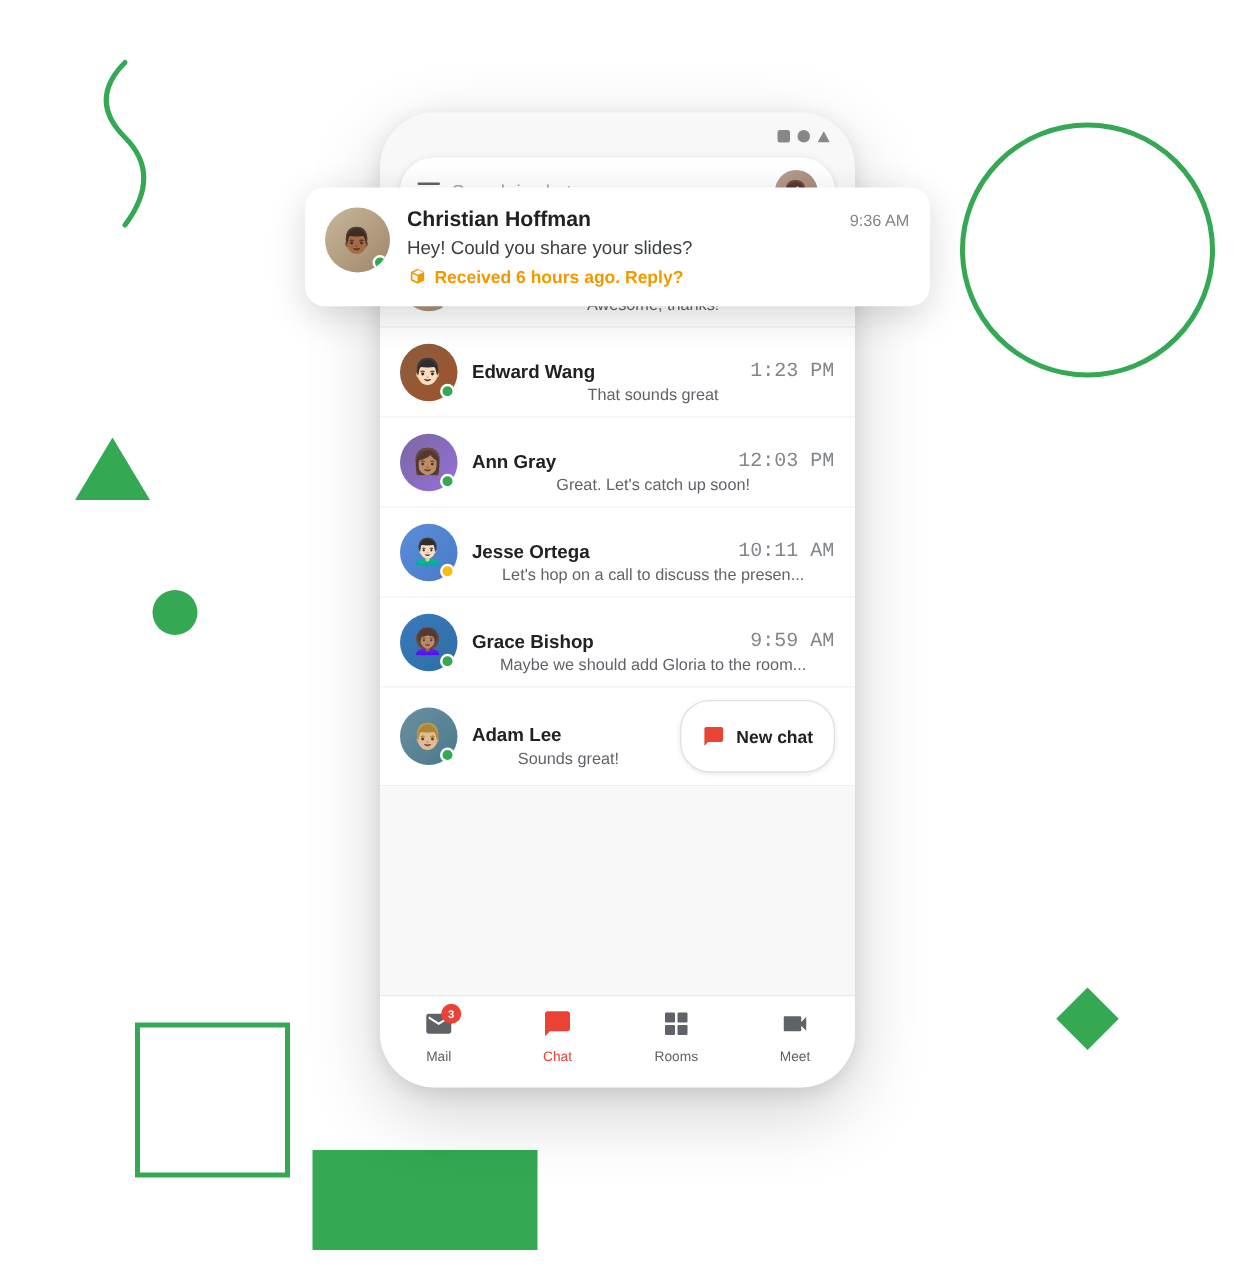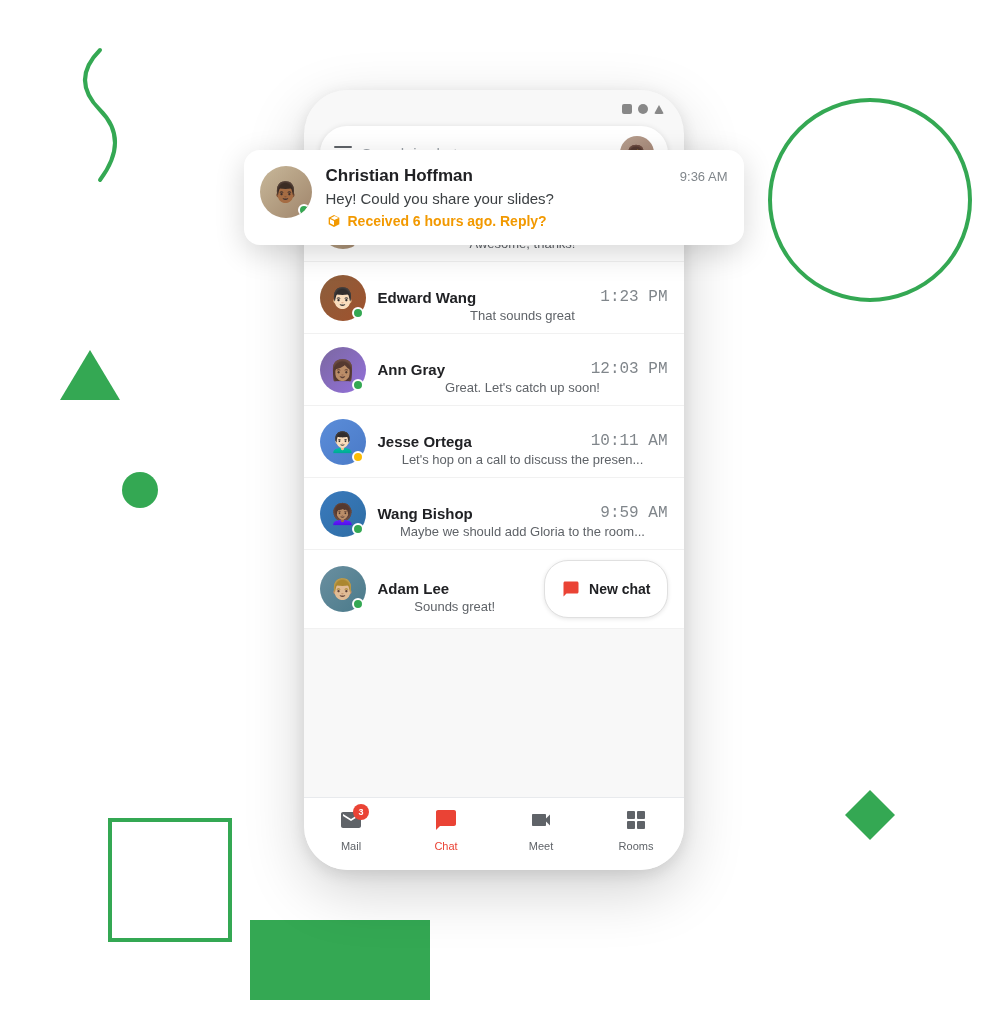--- a/index.html
+++ b/index.html
@@ -456,21 +456,21 @@
   </div>
         <div class="chat-item">
     <div class="avatar-wrap">
       <div class="avatar av-grace">
         <span style="font-size:20px;">👩🏽‍🦱</span>
       </div>
       <div class="online-dot"></div>
     </div>
     <div class="chat-content">
       <div class="chat-header">
-        <span class="chat-name">Wang Bishop</span>
+        <span class="chat-name">Grace Bishop</span>
         <span class="chat-time">9:59 AM</span>
       </div>
       <div class="chat-preview">Maybe we should add Gloria to the room...</div>
     </div>
 
   </div>
         <div class="chat-item">
     <div class="avatar-wrap">
       <div class="avatar av-adam">
         <span style="font-size:20px;">👨🏼</span>
@@ -507,38 +507,38 @@
     <span class="nav-label">Mail</span>
   </div>
         <div class="nav-item">
     <div class="nav-icon-wrap">
       <svg width="24" height="24" viewBox="0 0 24 24" fill="#ea4335">
               <path d="M20 2H4c-1.1 0-2 .9-2 2v18l4-4h14c1.1 0 2-.9 2-2V4c0-1.1-.9-2-2-2z"></path>
             </svg>
       
     </div>
     <span class="nav-label active">Chat</span>
-  </div>
-        <div class="nav-item">
-    <div class="nav-icon-wrap">
-      <svg width="24" height="24" viewBox="0 0 24 24" fill="#5f6368">
-              <path d="M17 10.5V7c0-.55-.45-1-1-1H4c-.55 0-1 .45-1 1v10c0 .55.45 1 1 1h12c.55 0 1-.45 1-1v-3.5l4 4v-11l-4 4z"></path>
-            </svg>
-      
-    </div>
-    <span class="nav-label">Meet</span>
   </div>
         <div class="nav-item">
     <div class="nav-icon-wrap">
       <svg width="24" height="24" viewBox="0 0 24 24" fill="#5f6368">
               <rect x="3" y="3" width="8" height="8" rx="1"></rect>
               <rect x="13" y="3" width="8" height="8" rx="1"></rect>
               <rect x="3" y="13" width="8" height="8" rx="1"></rect>
               <rect x="13" y="13" width="8" height="8" rx="1"></rect>
             </svg>
       
     </div>
     <span class="nav-label">Rooms</span>
   </div>
+        <div class="nav-item">
+    <div class="nav-icon-wrap">
+      <svg width="24" height="24" viewBox="0 0 24 24" fill="#5f6368">
+              <path d="M17 10.5V7c0-.55-.45-1-1-1H4c-.55 0-1 .45-1 1v10c0 .55.45 1 1 1h12c.55 0 1-.45 1-1v-3.5l4 4v-11l-4 4z"></path>
+            </svg>
+      
+    </div>
+    <span class="nav-label">Meet</span>
+  </div>
       </div>
 
   </div>
 </div>
 
 </body></html>

